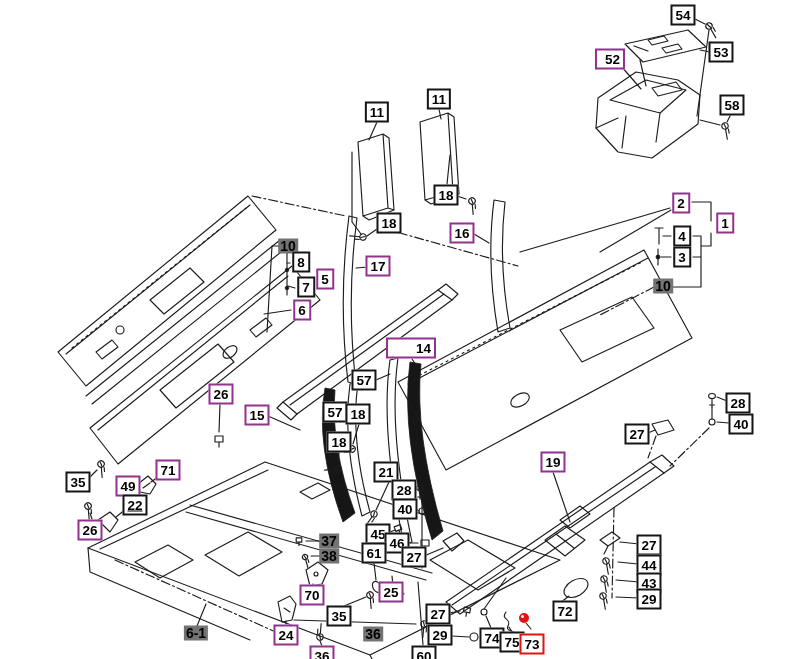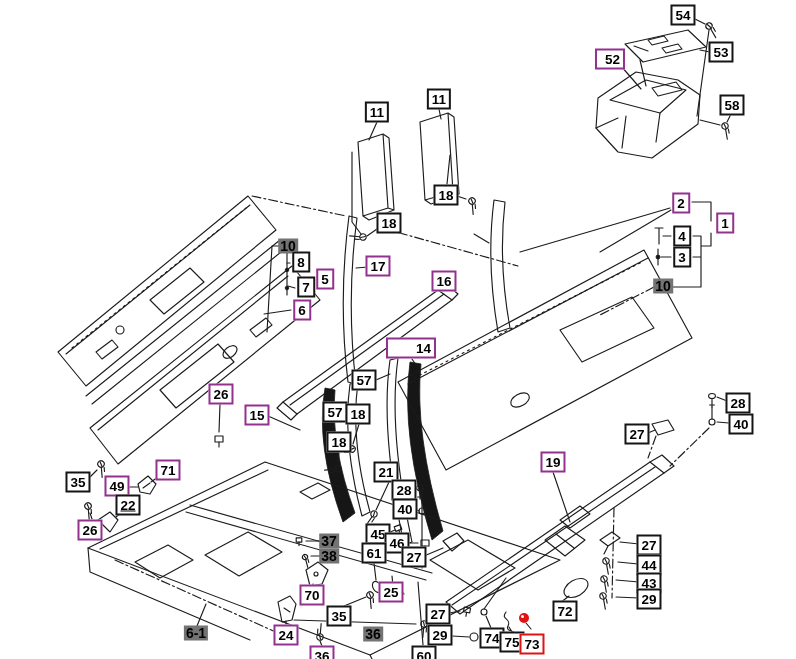--- a/index.html
+++ b/index.html
@@ -230,21 +230,21 @@
 </svg>
 
 <div id="callout-layer">
       <div class="callout black" style="left: 683px; top: 15px;">54</div>
       <div class="callout black" style="left: 721px; top: 52px;">53</div>
       <div class="callout purple" style="left: 610px; top: 59px; padding-left: 8px;">52</div>
       <div class="callout black" style="left: 732px; top: 105px;">58</div>
       <div class="callout black" style="left: 377px; top: 112px;">11</div>
       <div class="callout black" style="left: 439px; top: 99px;">11</div>
       <div class="callout black" style="left: 446px; top: 195px;">18</div>
-      <div class="callout purple" style="left: 444px; top: 233px; margin-top: 48px;">16</div>
+      <div class="callout purple" style="left: 462px; top: 233px;">16</div>
       <div class="callout black" style="left: 389px; top: 223px;">18</div>
       <div class="callout purple" style="left: 378px; top: 266px;">17</div>
       <div class="callout plain" style="left: 288px; top: 246px;">10</div>
       <div class="callout black" style="left: 301px; top: 262px;">8</div>
       <div class="callout purple" style="left: 325px; top: 279px;">5</div>
       <div class="callout black" style="left: 306px; top: 287px;">7</div>
       <div class="callout purple" style="left: 302px; top: 310px;">6</div>
       <div class="callout purple" style="left: 681px; top: 203px;">2</div>
       <div class="callout purple" style="left: 725px; top: 223px;">1</div>
       <div class="callout black" style="left: 682px; top: 236px;">4</div>
@@ -259,23 +259,23 @@
       <div class="callout purple" style="left: 221px; top: 394px;">26</div>
       <div class="callout black" style="left: 386px; top: 472px;">21</div>
       <div class="callout black" style="left: 404px; top: 490px;">28</div>
       <div class="callout black" style="left: 405px; top: 509px;">40</div>
       <div class="callout black" style="left: 378px; top: 534px;">45</div>
       <div class="callout black" style="left: 397px; top: 543px; text-align: center;">46</div>
       <div class="callout black" style="left: 374px; top: 553px;">61</div>
       <div class="callout purple" style="left: 391px; top: 565px; margin-top: 27px;">25</div>
       <div class="callout black" style="left: 414px; top: 557px;">27</div>
       <div class="callout black" style="left: 78px; top: 482px;">35</div>
-      <div class="callout purple" style="left: 117px; top: 486px;">49</div>
+      <div class="callout purple" style="left: 128px; top: 486px;">49</div>
       <div class="callout purple" style="left: 168px; top: 470px;">71</div>
-      <div class="callout black" style="left: 128px; top: 505px; text-decoration: underline;">22</div>
+      <div class="callout black" style="left: 135px; top: 505px; text-decoration: underline;">22</div>
       <div class="callout purple" style="left: 90px; top: 530px;">26</div>
       <div class="callout plain" style="left: 329px; top: 541px;">37</div>
       <div class="callout plain" style="left: 329px; top: 556px;">38</div>
       <div class="callout purple" style="left: 312px; top: 595px;">70</div>
       <div class="callout black" style="left: 339px; top: 616px;">35</div>
       <div class="callout purple" style="left: 286px; top: 635px;">24</div>
       <div class="callout plain" style="left: 373px; top: 634px;">36</div>
       <div class="callout purple" style="left: 322px; top: 656px;">36</div>
       <div class="callout plain" style="left: 196px; top: 633px;">6-1</div>
       <div class="callout black" style="left: 424px; top: 656px;">60</div>

